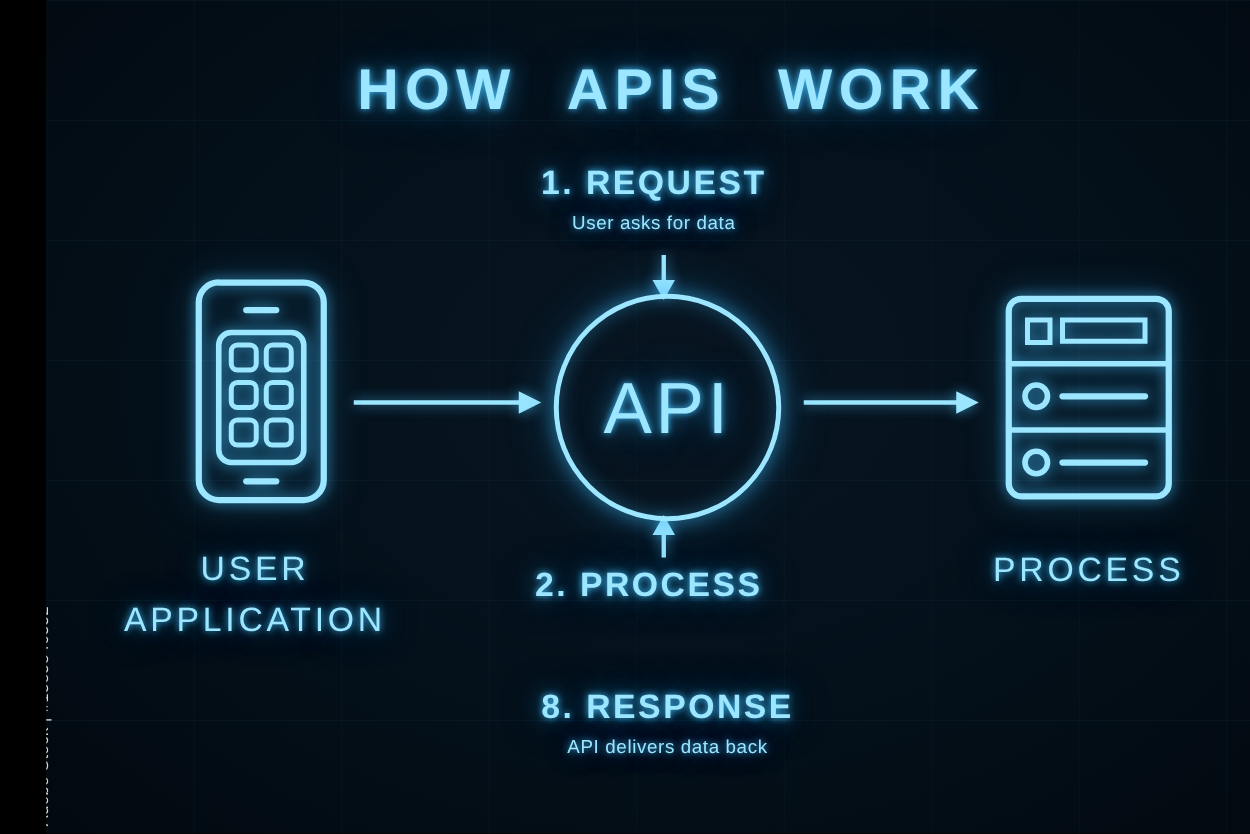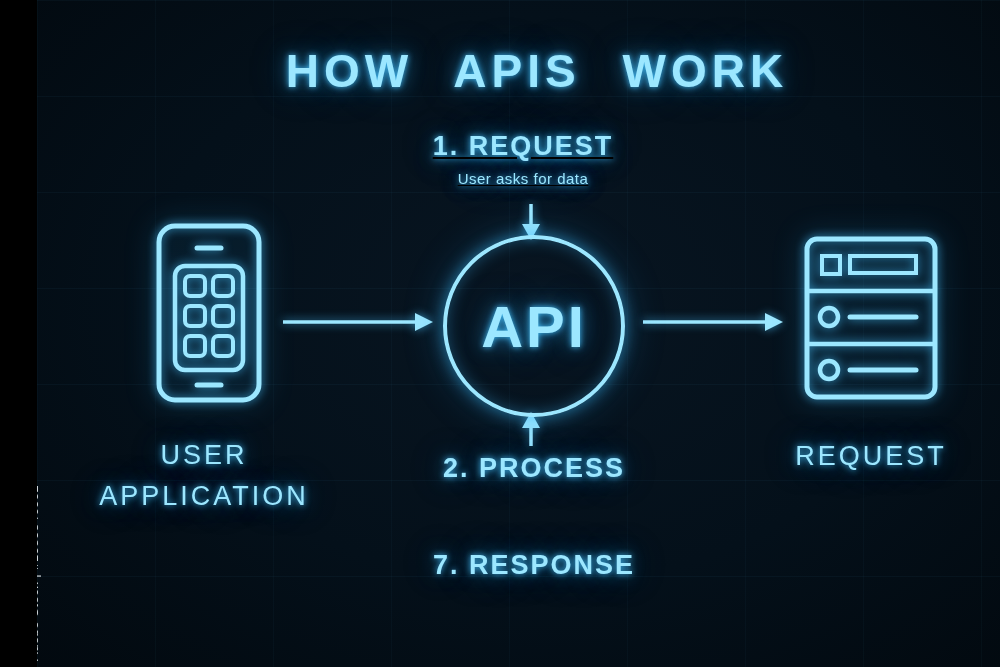--- a/index.html
+++ b/index.html
@@ -44,22 +44,22 @@
     white-space: nowrap;
   }
 
   .step-label {
     font-size: 27px; font-weight: 700; letter-spacing: 2px; white-space: nowrap;
   }
   .step-desc {
     font-size: 15px; font-weight: 400; letter-spacing: .5px;
     margin-top: 8px; white-space: nowrap;
   }
-  .step-request  { left: 486px; top: 131px; text-decoration: underline; }
-  .step-process  { left: 497px; top: 453px; }
+  .step-request  { left: 486px; top: 131px; }
+  .step-process  { left: 482px; top: 453px; }
   .step-response { left: 497px; top: 550px; }
 
   .node-label {
     font-size: 27px; font-weight: 400; letter-spacing: 3px;
     line-height: 1.5; white-space: pre-line;
   }
   .label-user   { left: 167px; top: 435px; }
   .label-server { left: 834px; top: 436px; }
 
   .api-circle {
@@ -67,21 +67,21 @@
     width: 182px; height: 182px;
     border: 4px solid #9ce7ff;
     border-radius: 50%;
     box-shadow:
       0 0 16px rgba(60,190,255,.55),
       0 0 40px rgba(40,160,230,.25),
       inset 0 0 16px rgba(60,190,255,.35);
     display: flex; align-items: center; justify-content: center;
   }
   .api-text {
-    font-size: 58px; font-weight: 700; letter-spacing: 3px;
+    font-size: 58px; font-weight: 400; letter-spacing: 3px;
   }
 
   .icon-wrap svg {
     display: block;
     filter: drop-shadow(0 0 5px rgba(70,195,255,.75)) drop-shadow(0 0 14px rgba(40,160,230,.35));
   }
   .phone-wrap  { left: 112px; top: 222px; width: 120px; height: 182px; }
   .server-wrap { left: 765px; top: 234px; width: 138px; height: 168px; }
 
   .arrows {
@@ -168,25 +168,26 @@
       <rect class="stroke" x="48" y="22" width="66" height="17" stroke-width="4"></rect>
       <circle class="stroke" cx="27" cy="83" r="9" stroke-width="4.5"></circle>
       <line class="stroke" x1="48" y1="83" x2="114" y2="83" stroke-width="5" stroke-linecap="round"></line>
       <circle class="stroke" cx="27" cy="136" r="9" stroke-width="4.5"></circle>
       <line class="stroke" x1="48" y1="136" x2="114" y2="136" stroke-width="5" stroke-linecap="round"></line>
     </svg>
   </div>
 
   <div class="abs cx node-label glow label-user">USER
 APPLICATION</div>
-  <div class="abs cx node-label glow label-server">REQUEST</div>
+  <div class="abs cx node-label glow label-server">PROCESS</div>
 
   <div class="abs cx step-process">
     <div class="step-label glow">2. PROCESS</div>
   </div>
 
   <div class="abs cx step-response">
-    <div class="step-label glow">7. RESPONSE</div>
+    <div class="step-label glow">8. RESPONSE</div>
+    <div class="step-desc glow">API delivers data back</div>
   </div>
 
   <div class="watermark">Adobe Stock | #1585846552</div>
 
 </div>
 
 </body></html>

